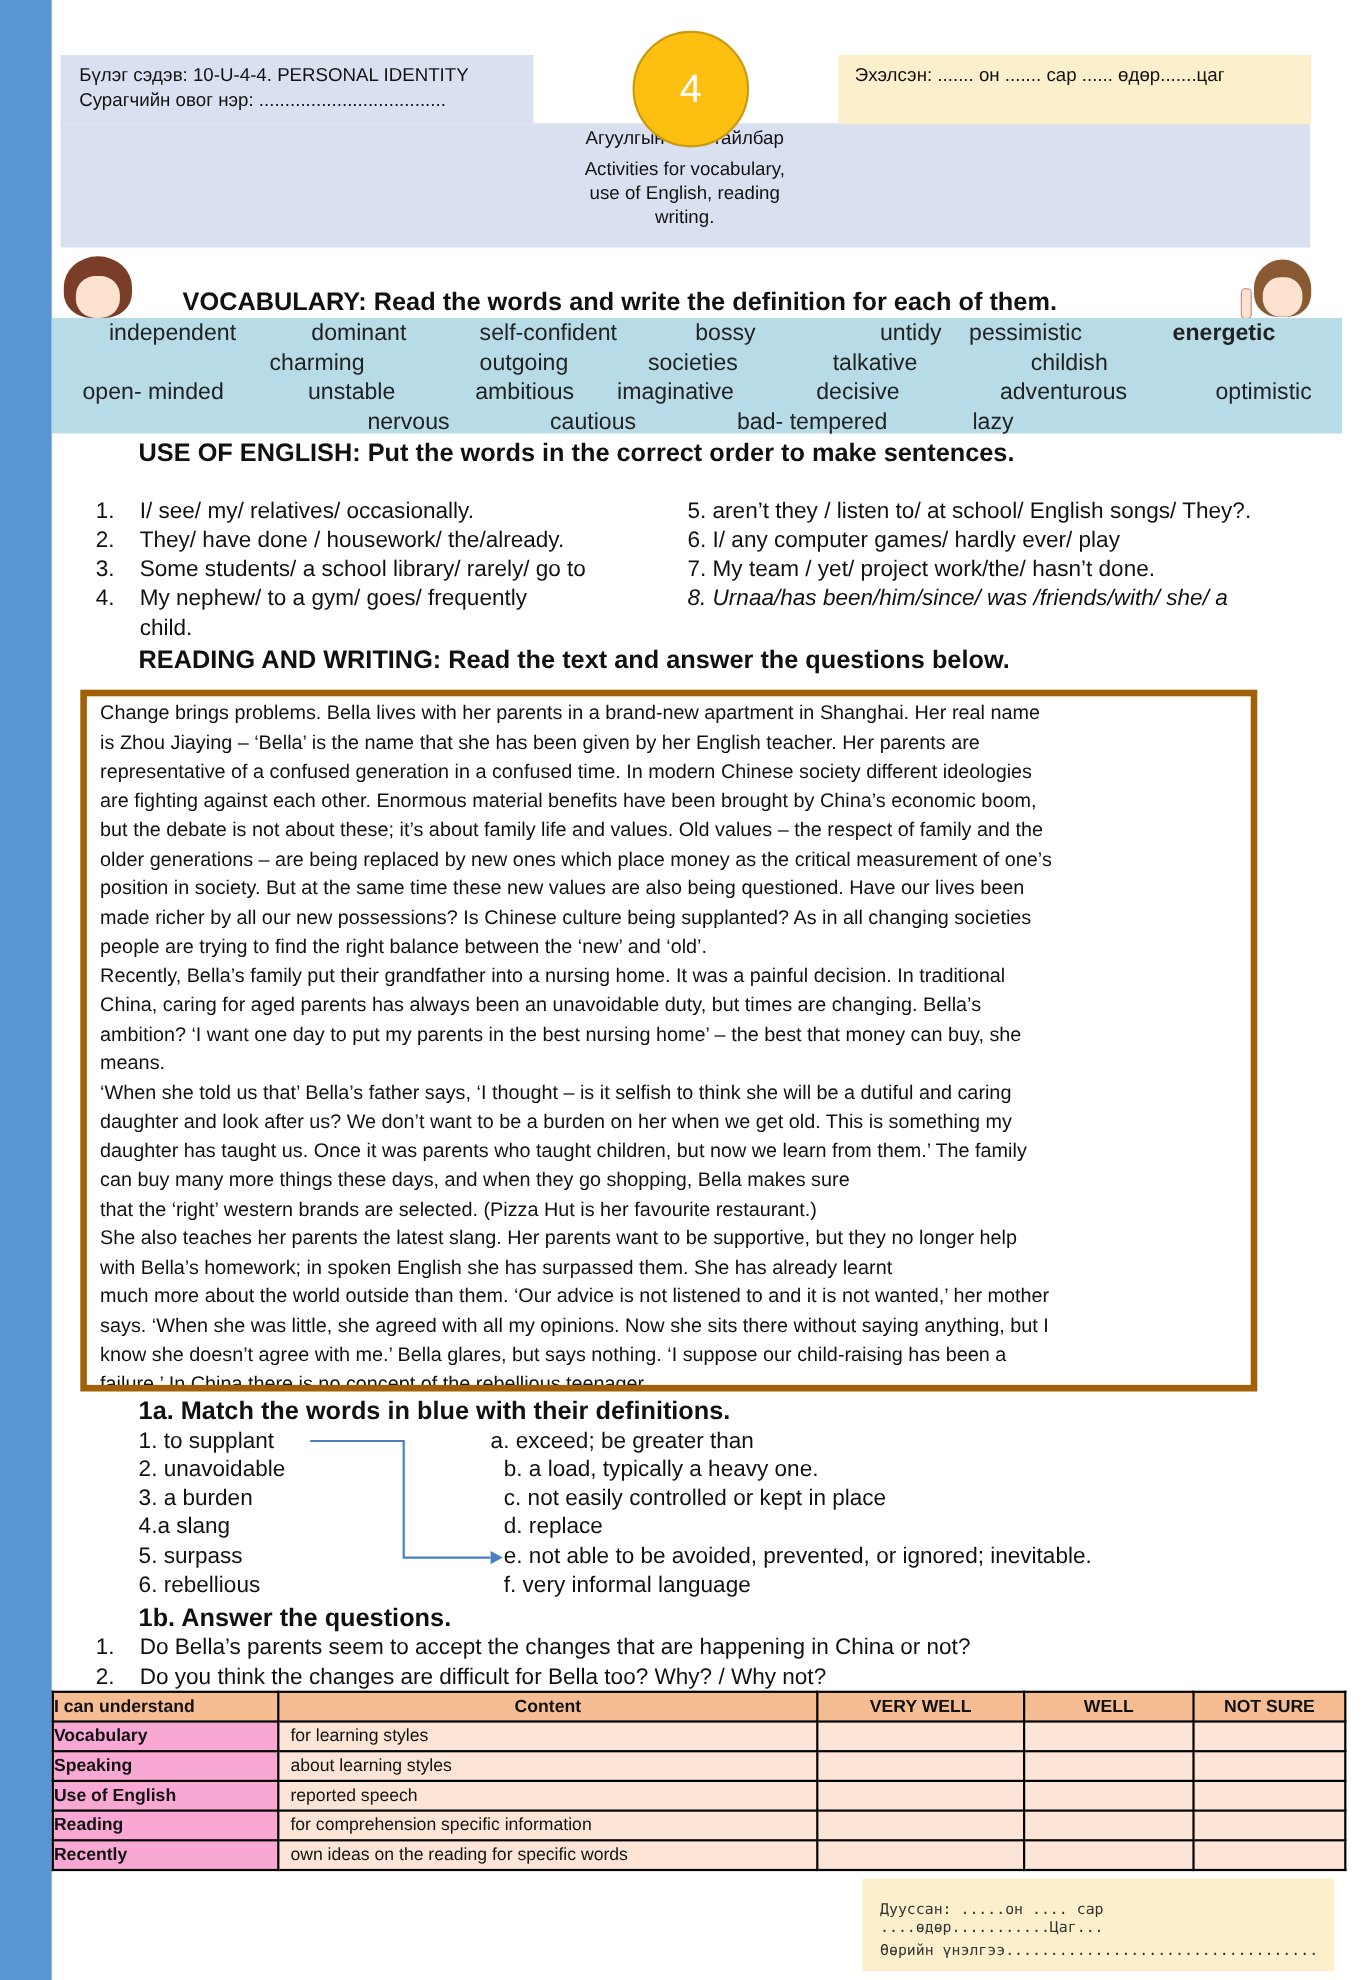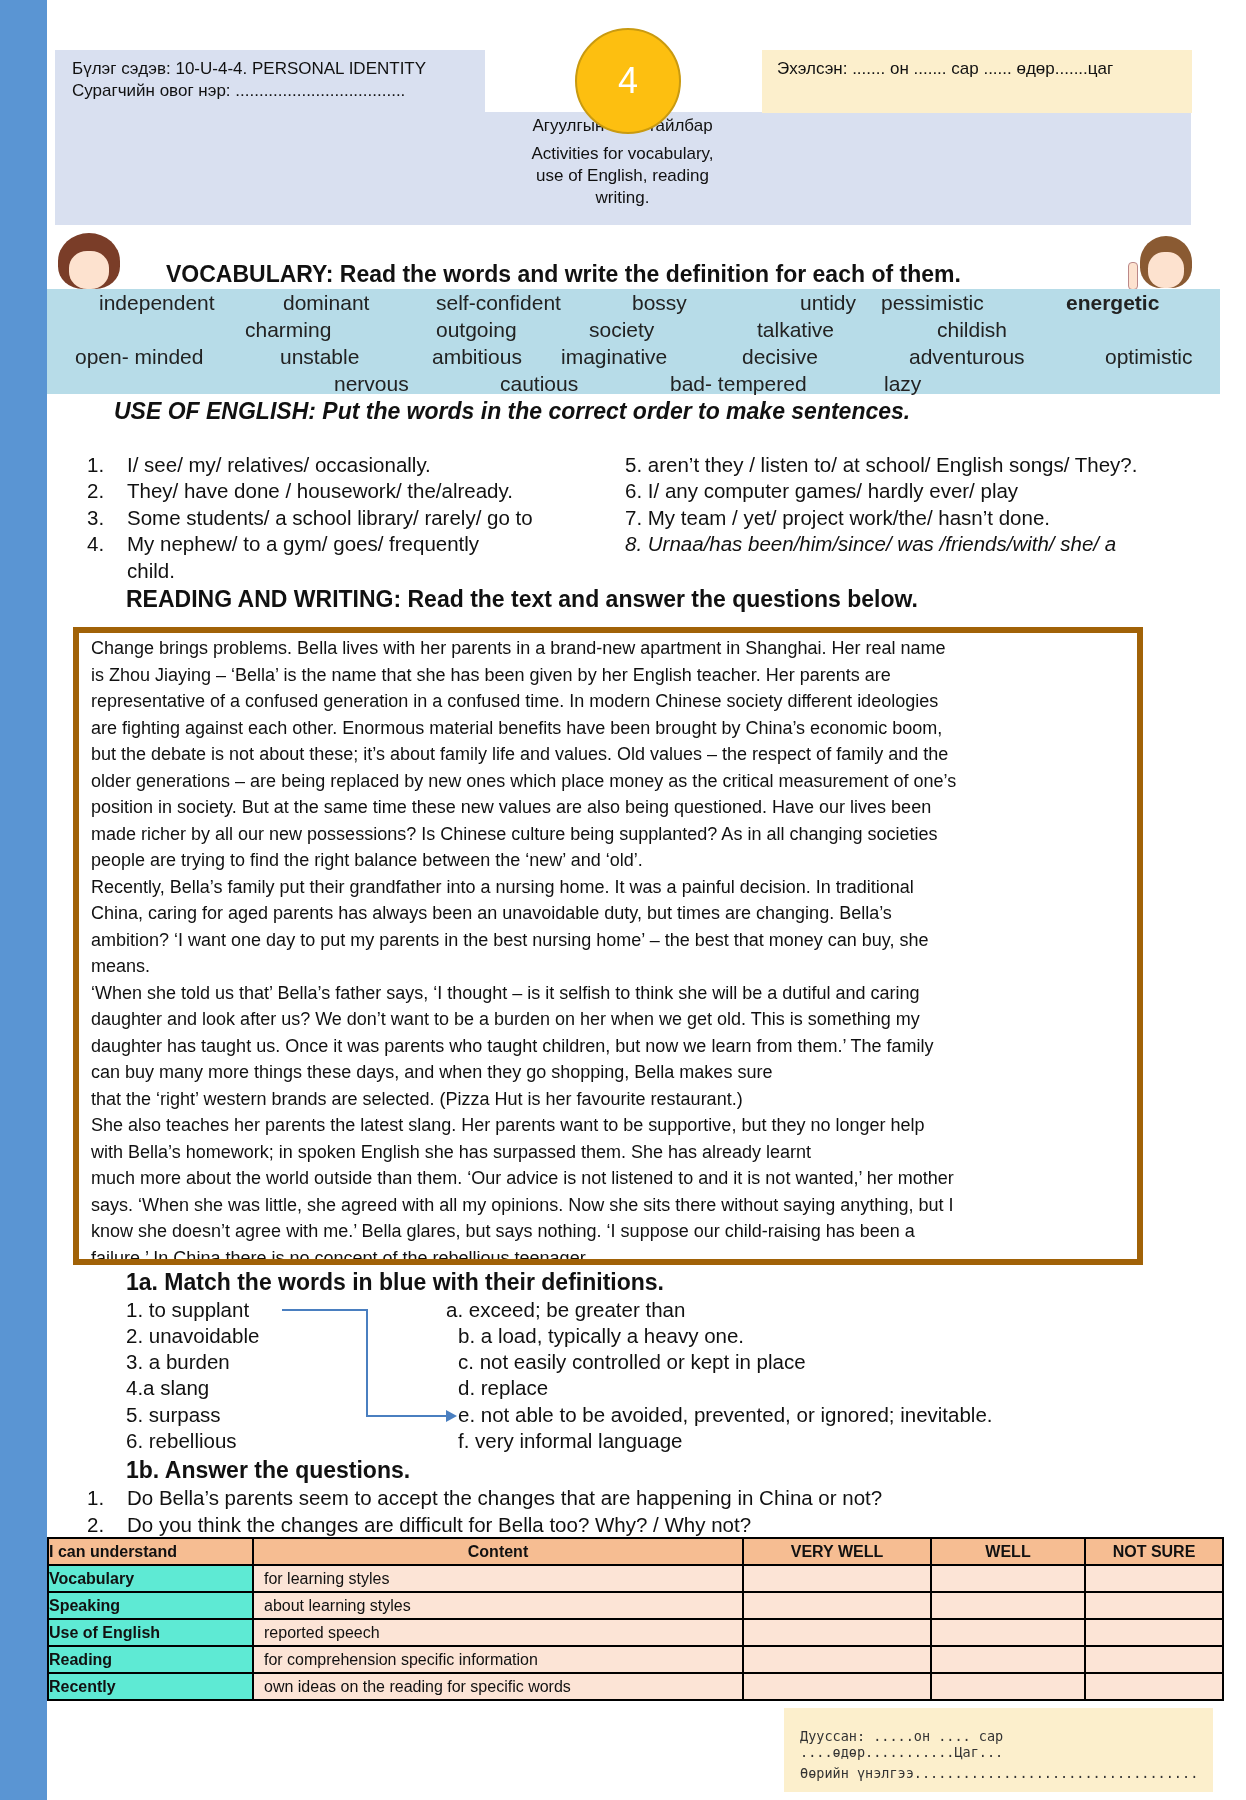--- a/index.html
+++ b/index.html
@@ -37,21 +37,21 @@
   .num-item .n { display: inline-block; width: 40px; }
 
   .reading-box { left: 73px; top: 627px; width: 1070px; height: 638px; border: 6px solid #a16207; box-sizing: border-box; padding: 2px 0 0 12px; font-size: 18px; line-height: 26.5px; white-space: pre-line; overflow: hidden; }
   .reading-box p { margin: 0; }
 
   .match { position: absolute; font-size: 20.5px; white-space: nowrap; }
 
   table.self { position: absolute; left: 47px; top: 1537px; border-collapse: collapse; font-size: 16px; }
   table.self td, table.self th { border: 2px solid #000; padding: 0 0 0 0; height: 25px; line-height: 25px; }
   table.self th { background: #f6bd92; font-weight: bold; }
-  table.self td.skill { background: #5eead4; font-weight: bold; text-align: left; }
+  table.self td.skill { background: #f9a8d4; font-weight: bold; text-align: left; }
   table.self td.content { background: #fce4d6; padding-left: 10px; }
   table.self td.blank { background: #fce4d6; }
 
   .footer-box { left: 784px; top: 1708px; width: 429px; height: 84px; background: #fcefcc; font-family: "DejaVu Sans Mono", monospace; font-size: 13.5px; color: #333; }
   .footer-box .l1 { position: absolute; left: 16px; top: 20px; }
   .footer-box .l2 { position: absolute; left: 16px; top: 57px; }
 </style>
 </head>
 <body>
 
@@ -87,37 +87,37 @@
 <div id="vocab-words">
     <span class="word" style="left: 99px; top: 291px;">independent</span>
     <span class="word" style="left: 283px; top: 291px;">dominant</span>
     <span class="word" style="left: 436px; top: 291px;">self-confident</span>
     <span class="word" style="left: 632px; top: 291px;">bossy</span>
     <span class="word" style="left: 800px; top: 291px;">untidy</span>
     <span class="word" style="left: 881px; top: 291px;">pessimistic</span>
     <span class="word" style="left: 1066px; top: 291px; font-weight: bold;">energetic</span>
     <span class="word" style="left: 245px; top: 318px;">charming</span>
     <span class="word" style="left: 436px; top: 318px;">outgoing</span>
-    <span class="word" style="left: 589px; top: 318px;">society</span>
+    <span class="word" style="left: 589px; top: 318px;">societies</span>
     <span class="word" style="left: 757px; top: 318px;">talkative</span>
     <span class="word" style="left: 937px; top: 318px;">childish</span>
     <span class="word" style="left: 75px; top: 345px;">open- minded</span>
     <span class="word" style="left: 280px; top: 345px;">unstable</span>
     <span class="word" style="left: 432px; top: 345px;">ambitious</span>
     <span class="word" style="left: 561px; top: 345px;">imaginative</span>
     <span class="word" style="left: 742px; top: 345px;">decisive</span>
     <span class="word" style="left: 909px; top: 345px;">adventurous</span>
     <span class="word" style="left: 1105px; top: 345px;">optimistic</span>
     <span class="word" style="left: 334px; top: 372px;">nervous</span>
     <span class="word" style="left: 500px; top: 372px;">cautious</span>
     <span class="word" style="left: 670px; top: 372px;">bad- tempered</span>
     <span class="word" style="left: 884px; top: 372px;">lazy</span>
   </div>
 
-<div class="abs sec-title" style="left:114px; top:398px;font-style:italic;">USE OF ENGLISH: Put the words in the correct order to make sentences.</div>
+<div class="abs sec-title" style="left:126px; top:398px;">USE OF ENGLISH: Put the words in the correct order to make sentences.</div>
 <div class="num-item" style="left:87px; top:453px;"><span class="n">1.</span><span>I/ see/ my/ relatives/ occasionally.</span></div>
 <div class="num-item" style="left:87px; top:479px;"><span class="n">2.</span><span>They/ have done / housework/ the/already.</span></div>
 <div class="num-item" style="left:87px; top:506px;"><span class="n">3.</span><span>Some students/ a school library/ rarely/ go to</span></div>
 <div class="num-item" style="left:87px; top:532px;"><span class="n">4.</span><span>My nephew/ to a gym/ goes/ frequently</span></div>
 <div class="num-item" style="left:127px; top:559px;">child.</div>
 <div class="num-item" style="left:625px; top:453px;">5. aren’t they / listen to/ at school/ English songs/ They?.</div>
 <div class="num-item" style="left:625px; top:479px;">6. I/ any computer games/ hardly ever/ play</div>
 <div class="num-item" style="left:625px; top:506px;">7. My team / yet/ project work/the/ hasn’t done.</div>
 <div class="num-item" style="left:625px; top:532px;font-style:italic;">8. Urnaa/has been/him/since/ was /friends/with/ she/ a</div>
 

